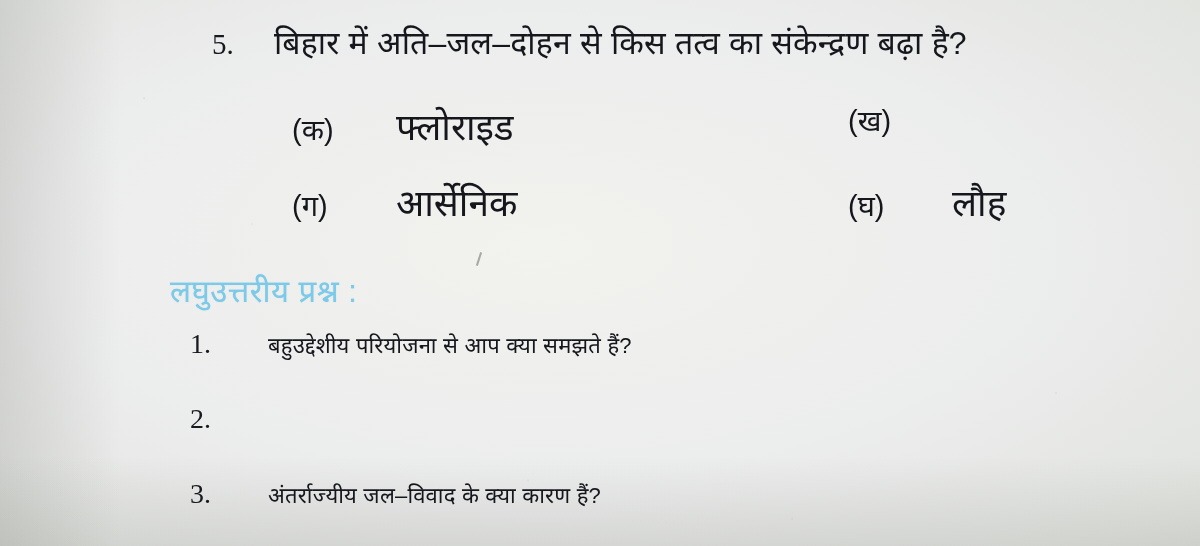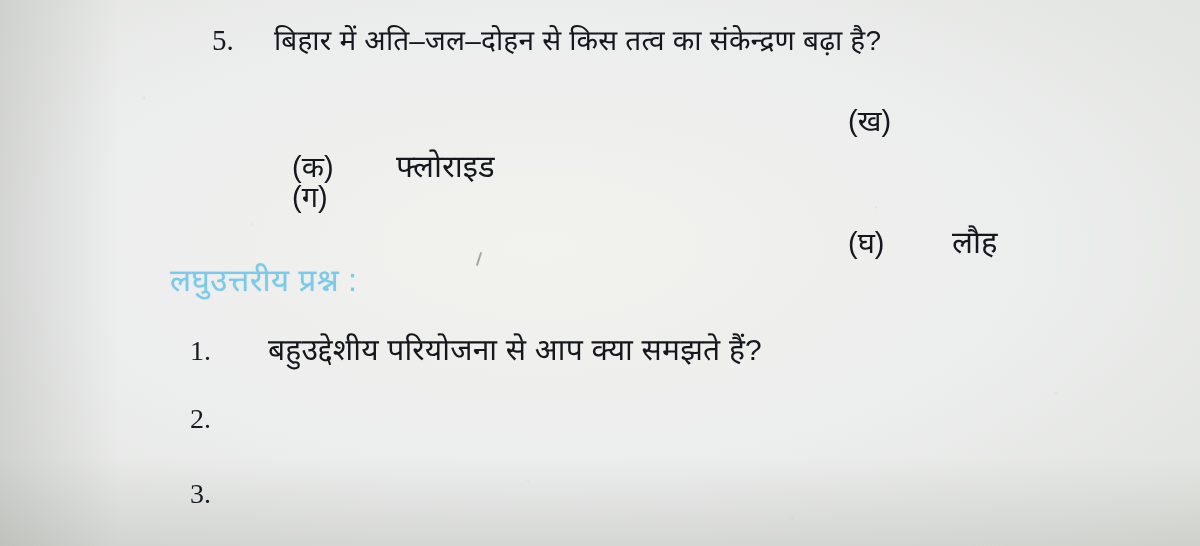--- a/index.html
+++ b/index.html
@@ -72,48 +72,47 @@
     white-space: nowrap;
   }
   .q-num {
     width: 62px;
     text-align: left;
     font-size: 29px;
     font-family: "Liberation Serif", serif;
     color: #181a20;
   }
   .q-text {
-    font-size: 28px;
+    font-size: 32px;
     font-family: "Liberation Sans", sans-serif;
     letter-spacing: .2px;
     color: #15171d;
   }
 
   .opt {
     position: absolute;
     display: flex;
     align-items: baseline;
     white-space: nowrap;
     font-family: "Liberation Sans", sans-serif;
     color: #15171d;
   }
   .opt-key {
     font-size: 29px;
     width: 104px;
   }
   .opt-val {
-    font-size: 31px;
-    margin-top: 44px;
+    font-size: 37px;
   }
 
   
   .section-head {
     position: absolute;
     left: 170px;
-    top: 258px;
+    top: 269px;
     font-size: 31px;
     font-family: "Liberation Sans", sans-serif;
     color: #7cc9e8;
     letter-spacing: .5px;
     white-space: nowrap;
     text-shadow: 0 0 1px rgba(124,201,232,.6);
   }
 
   
   .sa-row {
@@ -122,21 +121,21 @@
     align-items: baseline;
     white-space: nowrap;
   }
   .sa-num {
     width: 78px;
     font-size: 28px;
     font-family: "Liberation Serif", serif;
     color: #181a20;
   }
   .sa-text {
-    font-size: 30px;
+    font-size: 22px;
     font-family: "Liberation Sans", sans-serif;
     color: #15171d;
     letter-spacing: .2px;
   }
 
   
   .stray-mark {
     position: absolute;
     left: 478px;
     top: 252px;
@@ -167,20 +166,21 @@
         <span class="opt-key">(क)</span>
         <span class="opt-val">फ्लोराइड</span>
       </div>
 
       <div class="opt" style="left:848px; top:100px;">
         <span class="opt-key">(ख)</span>
       </div>
 
       <div class="opt" style="left:292px; top:176px;">
         <span class="opt-key">(ग)</span>
+        <span class="opt-val">आर्सेनिक</span>
       </div>
 
       <div class="opt" style="left:848px; top:176px;">
         <span class="opt-key">(घ)</span>
         <span class="opt-val">लौह</span>
       </div>
     </div>
 
     <div class="stray-mark"></div>
 
@@ -190,16 +190,17 @@
       <span class="sa-num">1.</span>
       <span class="sa-text">बहुउद्देशीय परियोजना से आप क्या समझते हैं?</span>
     </div>
 
     <div class="sa-row" style="left:190px; top:403px;">
       <span class="sa-num">2.</span>
     </div>
 
     <div class="sa-row" style="left:190px; top:478px;">
       <span class="sa-num">3.</span>
+      <span class="sa-text">अंतर्राज्यीय जल–विवाद के क्या कारण हैं?</span>
     </div>
 
   </div>
 </div>
 
 </body></html>

